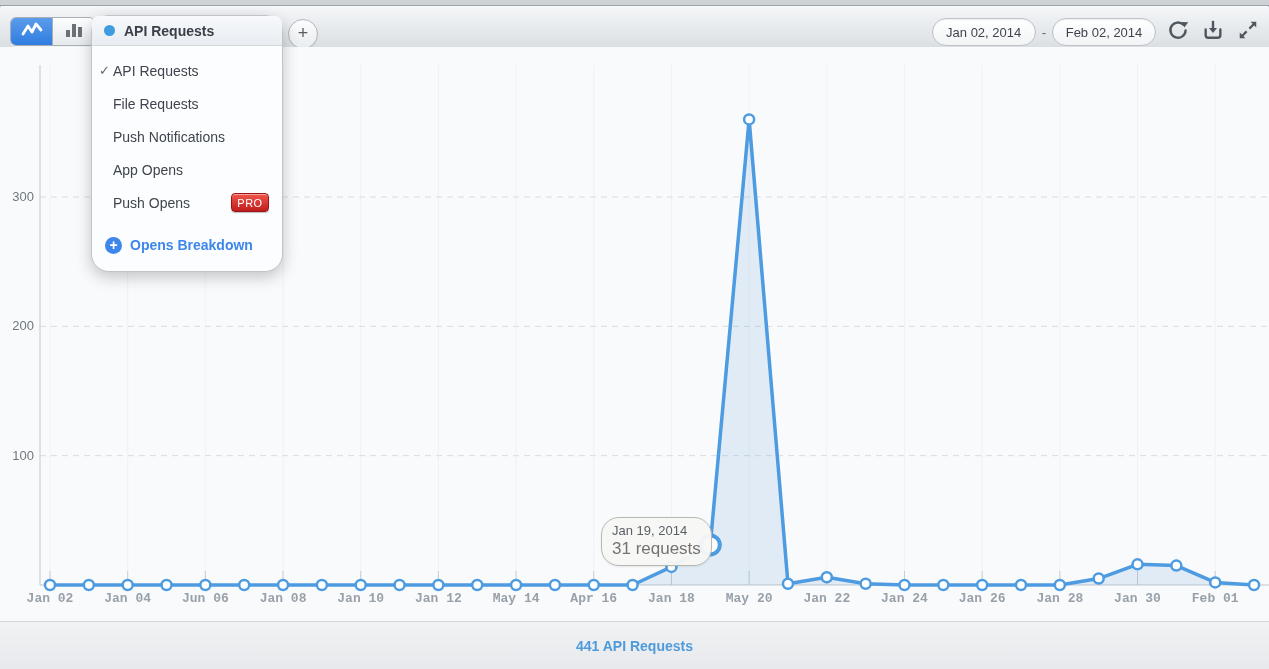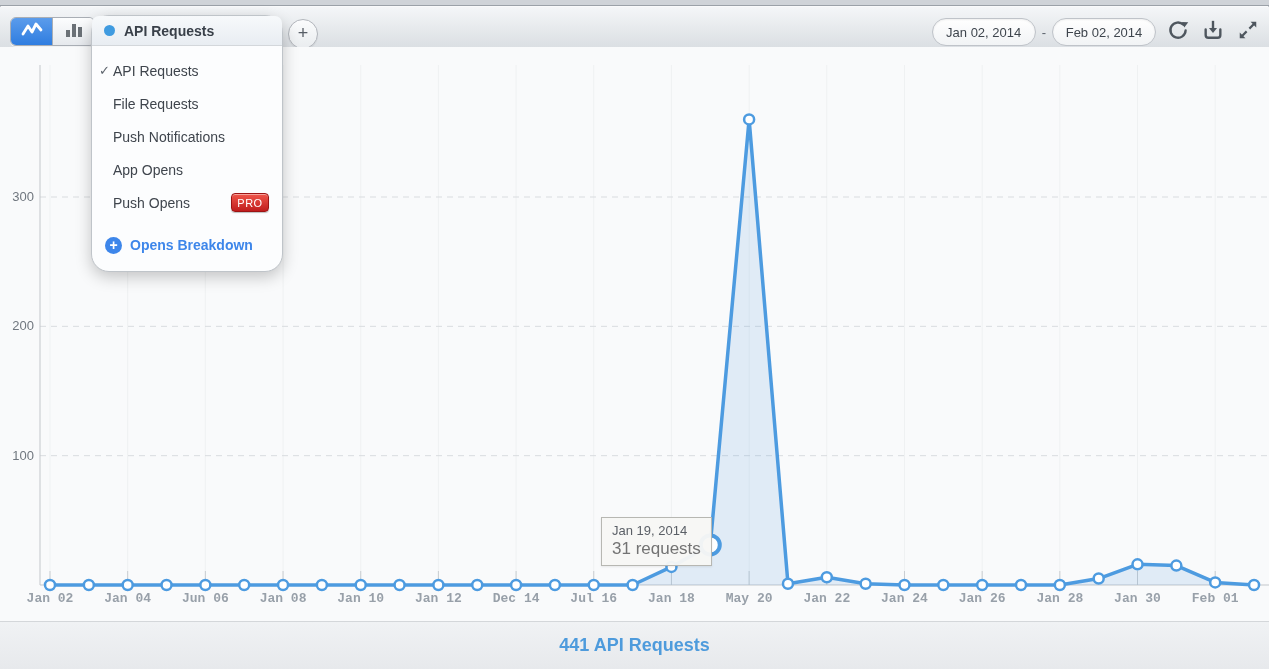--- a/index.html
+++ b/index.html
@@ -61,30 +61,30 @@
   .dd-footer-label { color:#3d86ea; font-size:14px; font-weight:600; }
 
   
   .chart-area { position:absolute; left:0; top:47px; width:1269px; height:574px; background:#f9fafb; }
   .chart-area svg { position:absolute; left:0; top:0; }
   .y-label { position:absolute; width:34px; text-align:right; font-size:13px; color:#70777f; }
   .x-label { position:absolute; width:64px; text-align:center; font-size:13px; font-weight:600; color:#98a0a9; top:544px;font-family:Liberation Mono, monospace; }
 
   
   .tooltip { position:absolute; left:601px; top:470px; min-width:96px; z-index:10;
-             background:rgba(247,247,245,.96); border:1px solid #b7b7b2; border-radius:0;
+             background:rgba(247,247,245,.96); border:1px solid #b7b7b2; border-radius:18px;
              padding:5px 10px 6px 10px; box-shadow:0 1px 2px rgba(0,0,0,.08); }
   .tt-date { font-size:13px; color:#5a5f66; }
   .tt-value { font-size:17px; color:#737373; margin-top:1px; }
 
   
   .footer { position:absolute; left:0; top:621px; width:100%; height:48px;
             background:linear-gradient(#f0f2f4,#e7e9ec); border-top:1px solid #d4d7da;
             display:flex; align-items:center; justify-content:center; }
-  .footer-label { color:#4e9bdc; font-size:18px; font-weight:600; }
+  .footer-label { color:#4e9bdc; font-size:14px; font-weight:600; }
 </style>
 </head>
 <body>
 
 <div id="app">
 
   <div class="top-strip"></div>
 
   <div class="toolbar">
     <div class="seg">
@@ -251,22 +251,22 @@
     <div class="tooltip">
       <div class="tt-date">Jan 19, 2014</div>
       <div class="tt-value">31 requests</div>
     </div>
   <div class="x-label" style="left: 18px;">Jan 02</div>
       <div class="x-label" style="left: 95.68px;">Jan 04</div>
       <div class="x-label" style="left: 173.36px;">Jun 06</div>
       <div class="x-label" style="left: 251.04px;">Jan 08</div>
       <div class="x-label" style="left: 328.72px;">Jan 10</div>
       <div class="x-label" style="left: 406.4px;">Jan 12</div>
-      <div class="x-label" style="left: 484.08px;">Dec 14</div>
-      <div class="x-label" style="left: 561.76px;">Jul 16</div>
+      <div class="x-label" style="left: 484.08px;">May 14</div>
+      <div class="x-label" style="left: 561.76px;">Apr 16</div>
       <div class="x-label" style="left: 639.44px;">Jan 18</div>
       <div class="x-label" style="left: 717.12px;">May 20</div>
       <div class="x-label" style="left: 794.8px;">Jan 22</div>
       <div class="x-label" style="left: 872.48px;">Jan 24</div>
       <div class="x-label" style="left: 950.16px;">Jan 26</div>
       <div class="x-label" style="left: 1027.84px;">Jan 28</div>
       <div class="x-label" style="left: 1105.52px;">Jan 30</div>
       <div class="x-label" style="left: 1183.2px;">Feb 01</div>
       <div class="y-label" style="left: 0px; top: 400.667px;">100</div>
       <div class="y-label" style="left: 0px; top: 271.333px;">200</div>

